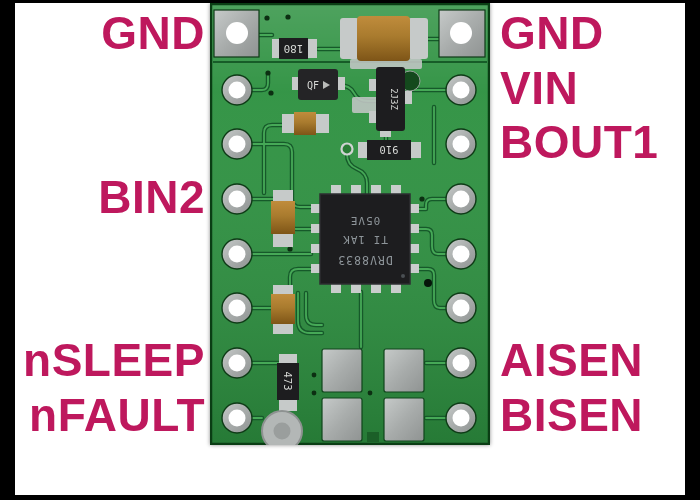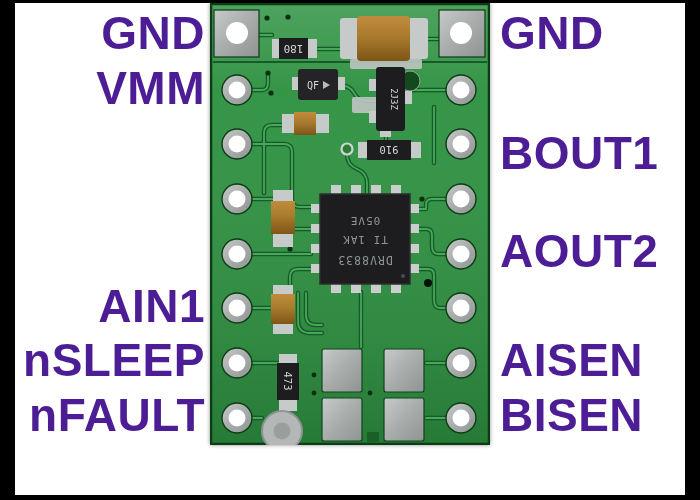--- a/index.html
+++ b/index.html
@@ -7,21 +7,21 @@
     position:relative;width:700px;height:500px;overflow:hidden;
     background:#ffffff;font-family:"Liberation Sans",sans-serif;
   }
   .frame{position:absolute;background:#000;}
   #frame-left{left:0;top:0;width:15px;height:500px;}
   #frame-right{left:685px;top:0;width:15px;height:500px;}
   #frame-top{left:0;top:0;width:700px;height:3px;}
   #frame-bottom{left:0;top:495px;width:700px;height:5px;}
   .pin-label{
     position:absolute;height:54px;line-height:54px;
-    font-size:46px;font-weight:bold;color:#4c1d95;letter-spacing:.5px;
+    font-size:46px;font-weight:bold;color:#be185d;letter-spacing:.5px;
     white-space:nowrap;
   }
   .pin-label.left{left:15px;width:190px;text-align:right;}
   .pin-label.right{left:500px;width:185px;text-align:left;}
   #board-photo{
     position:absolute;left:210px;top:3px;width:280px;height:442px;
     box-shadow:0 0 4px rgba(0,0,0,.45);
   }
   svg text.mark{
     font-family:"DejaVu Sans Mono",monospace;
@@ -36,28 +36,27 @@
 <body>
 
 <div id="stage">
 
   <div class="frame" id="frame-top"></div>
   <div class="frame" id="frame-bottom"></div>
   <div class="frame" id="frame-left"></div>
   <div class="frame" id="frame-right"></div>
 
   <div class="pin-label left" style="top:6px">GND</div>
-  <div class="pin-label left" style="top:61px">VMM</div>
-  <div class="pin-label left" style="top:279px">AIN1</div>
+  <div class="pin-label left" style="top:170px">BIN2</div>
   <div class="pin-label left" style="top:388px">nFAULT</div>
   <div class="pin-label left" style="top:333px">nSLEEP</div>
 
   <div class="pin-label right" style="top:6px">GND</div>
-  <div class="pin-label right" style="top:126px">BOUT1</div>
-  <div class="pin-label right" style="top:224px">AOUT2</div>
+  <div class="pin-label right" style="top:61px">VIN</div>
+  <div class="pin-label right" style="top:115px">BOUT1</div>
   <div class="pin-label right" style="top:388px">BISEN</div>
   <div class="pin-label right" style="top:333px">AISEN</div>
 
   <svg id="board-photo" viewBox="0 0 280 442">
     <defs>
       <linearGradient id="pcbSheen" x1="0" y1="0" x2="0" y2="1">
         <stop offset="0" stop-color="#ffffff" stop-opacity="0.16"></stop>
         <stop offset="0.2" stop-color="#ffffff" stop-opacity="0.04"></stop>
         <stop offset="1" stop-color="#000000" stop-opacity="0.16"></stop>
       </linearGradient>

